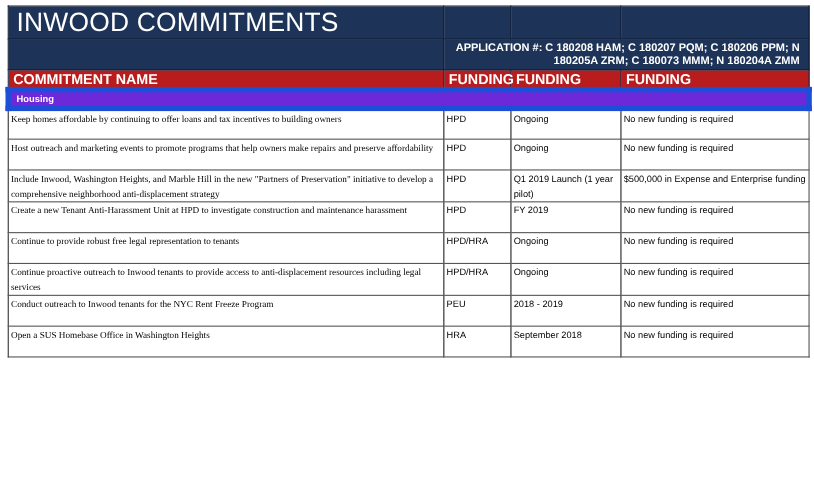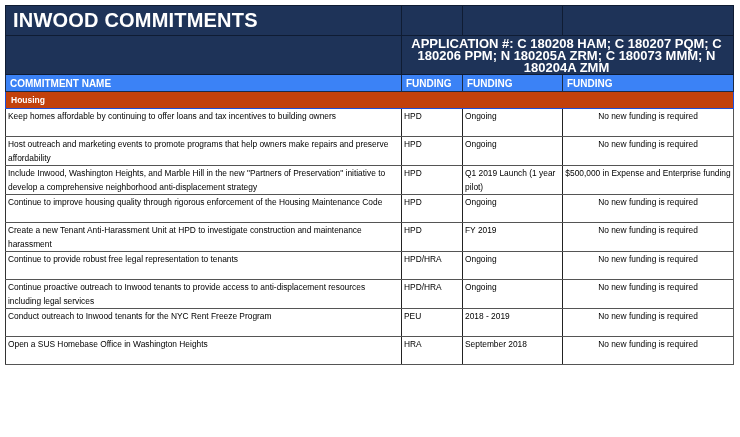--- a/index.html
+++ b/index.html
@@ -3,28 +3,28 @@
   <meta charset="utf-8">
   <style>
     html, body { margin: 0; padding: 0; background: #ffffff; }
     body { width: 740px; height: 437px; overflow: hidden; position: relative;
            font-family: "Liberation Sans", sans-serif; color: #000; }
     .sheet { position: absolute; left: 5px; top: 5px; width: 728px; }
     table { border-collapse: collapse; table-layout: fixed; width: 728px; }
     col.c1 { width: 396px; } col.c2 { width: 61px; } col.c3 { width: 100px; } col.c4 { width: 171px; }
     td { padding: 0 2px; vertical-align: top; box-sizing: border-box; }
     .title-row td { background: #1e3358; height: 30px; border: 1px solid #0f1c33; vertical-align: middle; }
-    .title { color: #fff; font-weight: bold; font-size: 20px; letter-spacing: 0.2px; padding-left: 5px; }
+    .title { color: #fff; font-weight: normal; font-size: 24px; letter-spacing: 0.2px; padding-left: 5px; }
     .app-row td { background: #1e3358; height: 28px; border: 1px solid #0f1c33; }
-    .app-text { color: #fff; font-weight: bold; font-size: 13px; text-align: center; line-height: 12px; padding: 2px 6px 0 4px; }
-    .head-row td { background: #3b82f6; height: 17px; border: 1px solid #1b2a45; color: #fff; font-weight: bold; font-size: 10px; vertical-align: middle; padding-left: 4px; }
-    .section-row td { background: #c2410c; height: 17px; border: 1px solid #1d4ed8; color: #fff; font-weight: bold; font-size: 8.5px; vertical-align: middle; padding-left: 5px; }
+    .app-text { color: #fff; font-weight: bold; font-size: 10px; text-align: right; line-height: 12px; padding: 2px 6px 0 4px; }
+    .head-row td { background: #b91c1c; height: 17px; border: 1px solid #1b2a45; color: #fff; font-weight: bold; font-size: 13px; vertical-align: middle; padding-left: 4px; }
+    .section-row td { background: #6d28d9; height: 17px; border: 5px solid #1d4ed8; color: #fff; font-weight: bold; font-size: 8.5px; vertical-align: middle; padding-left: 5px; }
     .data-row td { height: 28px; border: 1px solid #222; border-bottom: 1.5px solid #555; font-size: 8.4px; line-height: 13.5px; padding: 1px 2px 0 2px; }
-    .data-row td.c-name { border-left: 1.5px solid #333; }
-    .data-row td.c-fund { border-right: 1.5px solid #555; text-align: center; }
+    .data-row td.c-name { border-left: 1.5px solid #333; font-family: Liberation Serif, serif; }
+    .data-row td.c-fund { border-right: 1.5px solid #555; }
   </style>
 </head>
 <body>
 
 <div class="sheet">
   <table>
     <colgroup>
         <col class="c1">
         <col class="c2">
         <col class="c3">
@@ -66,26 +66,20 @@
           <td class="c-time">Ongoing</td>
           <td class="c-fund">No new funding is required</td>
         </tr>
         <tr class="data-row">
           <td class="c-name">Include Inwood, Washington Heights, and Marble Hill in the new "Partners of Preservation" initiative to develop a comprehensive neighborhood anti-displacement strategy</td>
           <td class="c-agency">HPD</td>
           <td class="c-time">Q1 2019 Launch (1 year pilot)</td>
           <td class="c-fund">$500,000 in Expense and Enterprise funding</td>
         </tr>
         <tr class="data-row">
-          <td class="c-name">Continue to improve housing quality through rigorous enforcement of the Housing Maintenance Code</td>
-          <td class="c-agency">HPD</td>
-          <td class="c-time">Ongoing</td>
-          <td class="c-fund">No new funding is required</td>
-        </tr>
-        <tr class="data-row">
           <td class="c-name">Create a new Tenant Anti-Harassment Unit at HPD to investigate construction and maintenance harassment</td>
           <td class="c-agency">HPD</td>
           <td class="c-time">FY 2019</td>
           <td class="c-fund">No new funding is required</td>
         </tr>
         <tr class="data-row">
           <td class="c-name">Continue to provide robust free legal representation to tenants</td>
           <td class="c-agency">HPD/HRA</td>
           <td class="c-time">Ongoing</td>
           <td class="c-fund">No new funding is required</td>

